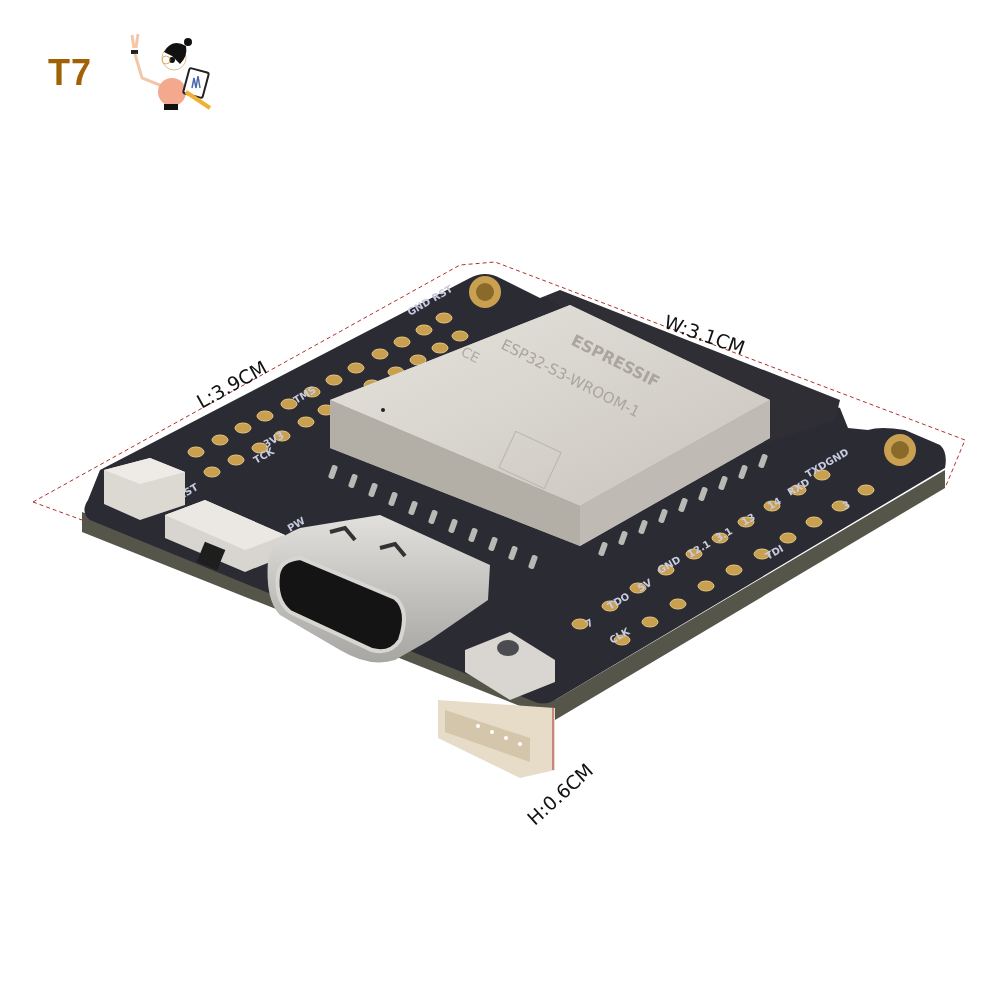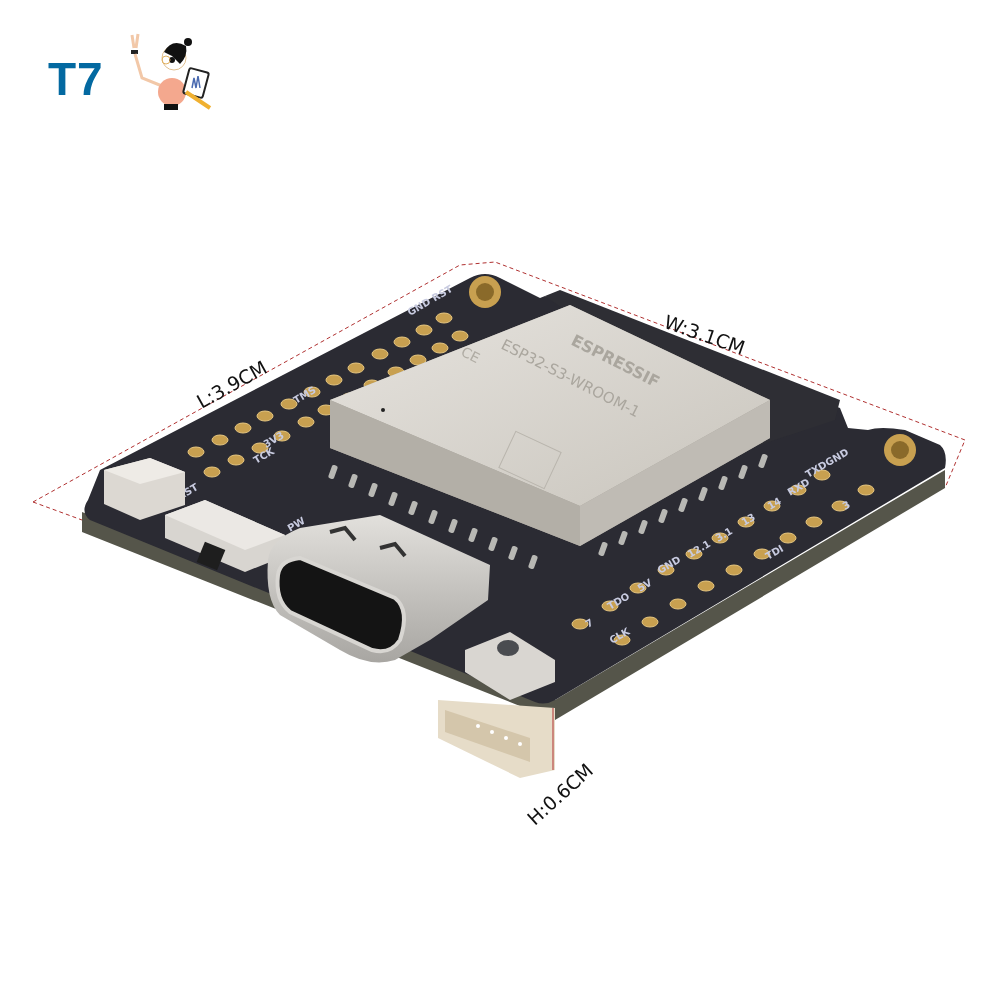--- a/index.html
+++ b/index.html
@@ -1,17 +1,17 @@
 <!DOCTYPE html>
 <html><head>
 <meta charset="utf-8">
 <style>
   html, body { margin:0; padding:0; background:#ffffff; }
   body { width:1000px; height:1000px; position:relative; overflow:hidden; font-family:"DejaVu Sans", sans-serif; }
-  .badge { position:absolute; left:48px; top:52px; font-family:"Liberation Sans", sans-serif; font-weight:bold; font-size:46px; color:#0369a1; letter-spacing:1px; }
+  .badge { position:absolute; left:48px; top:52px; font-family:"Liberation Sans", sans-serif; font-weight:bold; font-size:36px; color:#a16207; letter-spacing:1px; }
   .mascot { position:absolute; left:124px; top:30px; width:100px; height:85px; }
   .scene { position:absolute; left:0; top:0; width:1000px; height:1000px; }
   .dim-label { position:absolute; font-family:"DejaVu Sans", sans-serif; font-size:19px; color:#111; white-space:nowrap; transform-origin:left center; }
 </style>
 </head>
 <body>
 
 <div class="badge">T7</div>
 
 <svg class="mascot" viewBox="0 0 100 85">

